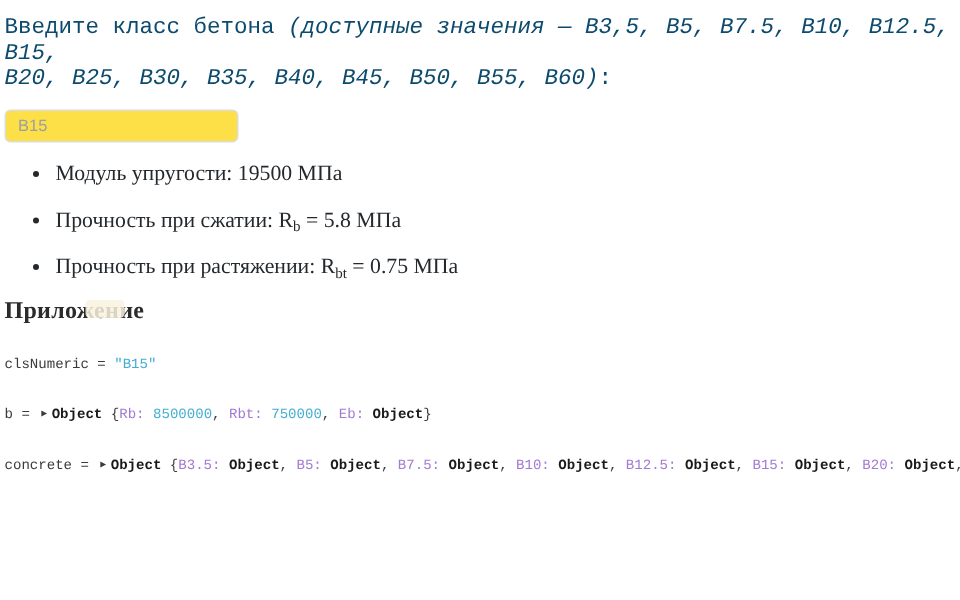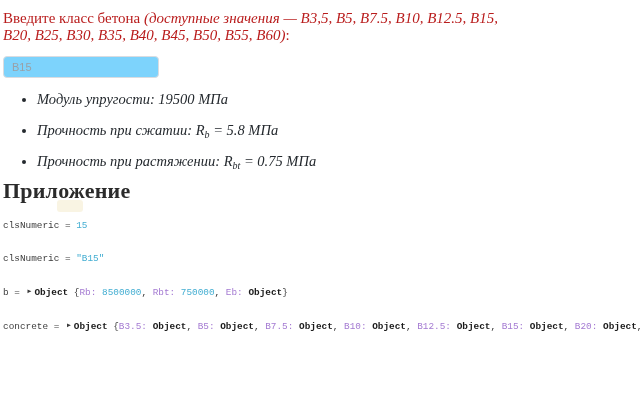--- a/index.html
+++ b/index.html
@@ -16,59 +16,60 @@
     width: 640px;
     height: 400px;
     padding: 10px 0 0 3px;
     font-family: "Liberation Serif", serif;
     color: #24292e;
   }
   .prose {
     margin: 0;
     font-size: 15px;
     line-height: 17px;
-    color: #b91c1c;
+    color: #0c4a6e;
+    font-family: Liberation Mono, monospace;
   }
   .prose em { font-style: italic; }
   .class-input {
     display: block;
     margin-top: 12px;
     width: 156px;
     height: 22px;
     box-sizing: border-box;
     border: 1px solid #dadce0;
     border-radius: 4px;
     padding: 0 8px;
     font-family: "Liberation Sans", sans-serif;
     font-size: 11px;
     color: #5f6368;
     outline: none;
-    background: #7dd3fc;
+    background: #fde047;
   }
   .class-input::placeholder { color: #9aa0a6; }
   .params-title {
     margin: 13px 0 0 0;
     font-size: 15px;
     line-height: 17px;
   }
   .params-list {
     margin: 10px 0 0 0;
     padding-left: 34px;
     font-size: 14.5px;
     line-height: 19px;
   }
-  .params-list li { margin: 12px 0 1px 0; font-style: italic; }
+  .params-list li { margin: 12px 0 1px 0; }
   .params-list sub {
     font-size: 10px;
     line-height: 0;
     vertical-align: -3px;
   }
   .appendix-heading {
     margin: 9px 0 0 0;
-    font-size: 22px;
+    font-size: 16px;
     line-height: 22px;
     font-weight: bold;
     color: #2b2b2b;
     letter-spacing: 0.2px;
   }
   .flash {
     position: absolute;
     left: 57px;
     top: 200px;
     width: 26px;
@@ -115,19 +116,18 @@
     <li><span>Модуль упругости: 19500 МПа</span><sub></sub><span></span></li>
     <li><span>Прочность при сжатии: R</span><sub>b</sub><span> = 5.8 МПа</span></li>
     <li><span>Прочность при растяжении: R</span><sub>bt</sub><span> = 0.75 МПа</span></li>
   </ul>
 
   <h1 class="appendix-heading">Приложение</h1>
 
   <div class="flash"></div>
 
   <div class="cells">
-    <div class="code-line"><span class="tk-plain">clsNumeric = </span><span class="tk-blue">15</span></div>
     <div class="code-line"><span class="tk-plain">clsNumeric = </span><span class="tk-blue">"B15"</span></div>
     <div class="code-line"><span class="tk-plain">b = </span><span class="tk-arrow">▶</span><span class="tk-obj">Object</span><span class="tk-plain"> {</span><span class="tk-key">Rb:</span><span class="tk-plain"> </span><span class="tk-blue">8500000</span><span class="tk-plain">, </span><span class="tk-key">Rbt:</span><span class="tk-plain"> </span><span class="tk-blue">750000</span><span class="tk-plain">, </span><span class="tk-key">Eb:</span><span class="tk-plain"> </span><span class="tk-obj">Object</span><span class="tk-plain">}</span></div>
     <div class="code-line"><span class="tk-plain">concrete = </span><span class="tk-arrow">▶</span><span class="tk-obj">Object</span><span class="tk-plain"> {</span><span class="tk-key">B3.5:</span><span class="tk-plain"> </span><span class="tk-obj">Object</span><span class="tk-plain">, </span><span class="tk-key">B5:</span><span class="tk-plain"> </span><span class="tk-obj">Object</span><span class="tk-plain">, </span><span class="tk-key">B7.5:</span><span class="tk-plain"> </span><span class="tk-obj">Object</span><span class="tk-plain">, </span><span class="tk-key">B10:</span><span class="tk-plain"> </span><span class="tk-obj">Object</span><span class="tk-plain">, </span><span class="tk-key">B12.5:</span><span class="tk-plain"> </span><span class="tk-obj">Object</span><span class="tk-plain">, </span><span class="tk-key">B15:</span><span class="tk-plain"> </span><span class="tk-obj">Object</span><span class="tk-plain">, </span><span class="tk-key">B20:</span><span class="tk-plain"> </span><span class="tk-obj">Object</span><span class="tk-plain">,</span></div>
   </div>
 
 </div>
 
 </body></html>

